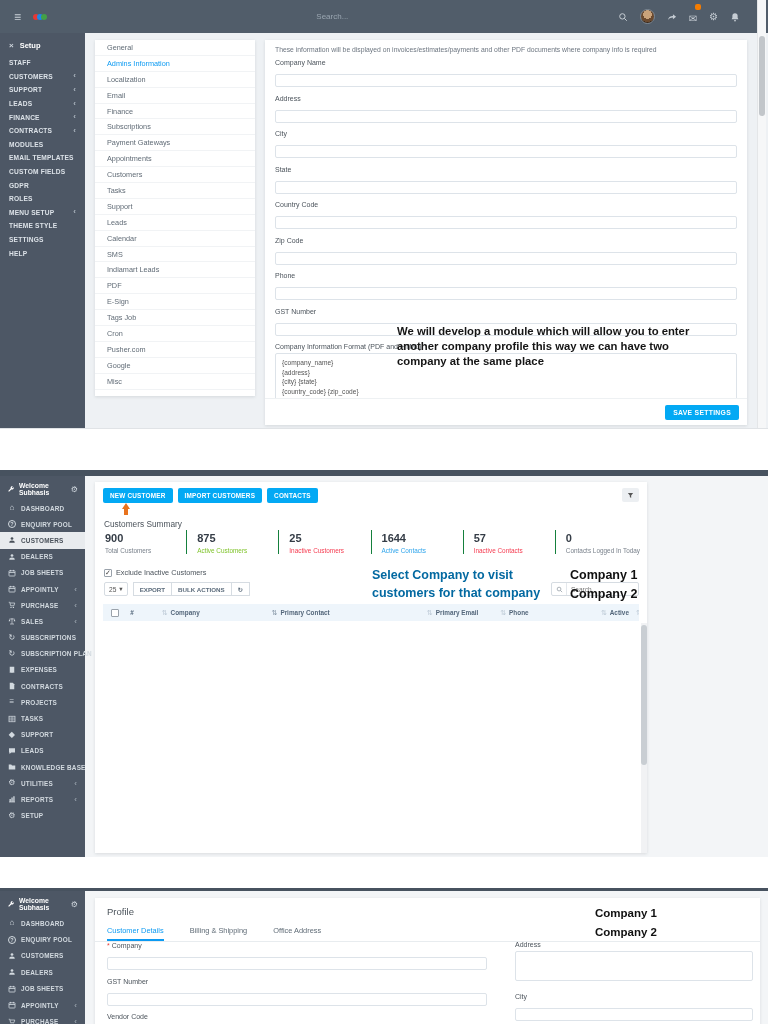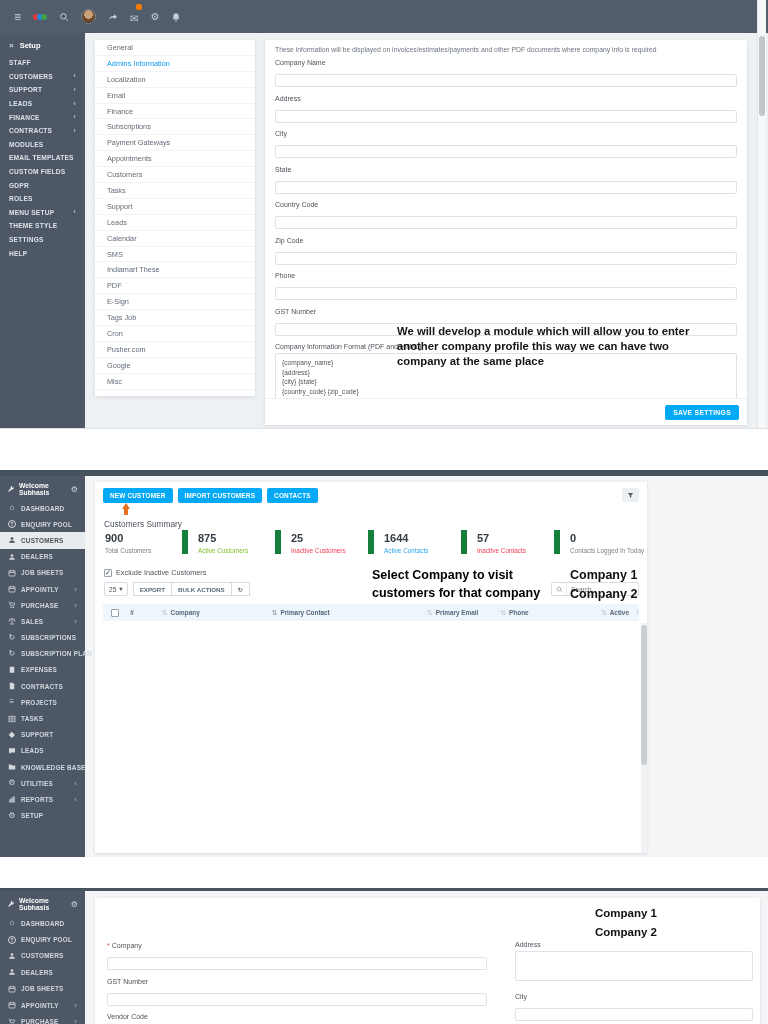--- a/index.html
+++ b/index.html
@@ -58,40 +58,40 @@
 .card2{position:absolute;left:95px;top:12px;width:552px;bottom:4px;background:#fff;box-shadow:0 1px 3px rgba(60,70,80,.14)}
 .bar{position:absolute;top:6px;left:8px;display:flex;gap:5px}
 .bbtn{background:#03a9f4;color:#fff;font-size:6.4px;font-weight:bold;padding:4px 7px;border-radius:2px;letter-spacing:.2px;border:none;font-family:inherit}
 .fbtn{position:absolute;top:6px;right:8px;width:17px;height:14px;background:#eceff2;border-radius:2px;display:flex;align-items:center;justify-content:center;color:#555}
 .fbtn svg{width:7px;height:7px}
 .arrow{position:absolute;top:21px;left:27px}
 .arrow .head{width:0;height:0;border-left:4.5px solid transparent;border-right:4.5px solid transparent;border-bottom:6px solid #e8731e}
 .arrow .stem{width:3.5px;height:6px;background:#e8731e;margin:0 auto}
 .sumt{position:absolute;top:37px;left:9px;font-size:8.3px;color:#4b535b}
 .stats{position:absolute;top:48px;left:0;right:0;display:flex}
-.stat{flex:1;padding:2px 0 0 10px;border-left:6px solid #15803d}
+.stat{flex:1;padding:2px 0 0 10px;border-left:1px solid #15803d}
 .stat:first-child{border-left:none}
 .stat .v{font-size:11px;font-weight:bold;color:#343c46}
 .stat .l{font-size:6.4px;margin-top:3px}
 .c-gray{color:#7a828c}.c-green{color:#7fc32a}.c-red{color:#f53b50}.c-blue{color:#2fa5ec}
 .excl{position:absolute;top:86px;left:9px;display:flex;align-items:center;gap:4px;font-size:7.3px;color:#4b535b}
 .cb{width:8px;height:8px;border:1px solid #9aa2ab;border-radius:1px;background:#fff;display:flex;align-items:center;justify-content:center;font-size:7px;line-height:1;color:#444;flex:none}
 .ctr{position:absolute;top:100px;left:9px;display:flex;align-items:stretch;height:14px}
 .sel{border:1px solid #d6dce2;border-radius:2px;background:#fff;display:flex;align-items:center;gap:3px;padding:0 4px;font-size:6.6px;color:#555;margin-right:5px}
 .gbtn{border:1px solid #d6dce2;background:#fff;font-size:6.2px;font-weight:bold;color:#5c6c7c;padding:0 6px;display:flex;align-items:center;font-family:inherit}
 .gbtn.n{border-left:none}
 .srch{position:absolute;top:100px;right:8px;width:88px;height:14px;border:1px solid #d6dce2;border-radius:2px;background:#fff;display:flex;align-items:center}
 .srch .mg{width:15px;height:100%;display:flex;align-items:center;justify-content:center;border-right:1px solid #e4e8ec;color:#8a939c}
 .srch .mg svg{width:7px;height:7px}
 .srch input{border:none;outline:none;flex:1;min-width:0;font-size:6.5px;padding:0 4px;color:#555;font-family:inherit;background:transparent}
 .thead{position:absolute;top:122px;left:8px;right:8px;height:17px;background:#eef5fb;display:flex;align-items:center;font-size:6.4px;font-weight:bold;color:#54677b}
 .th{display:flex;align-items:center;gap:3px;padding:0 3px;overflow:hidden;white-space:nowrap}
 .sorti{color:#bcc9d5;font-size:7px;font-weight:normal}
 .sorti.dk{color:#8595a5}
-.an2{position:absolute;top:84px;left:277px;width:178px;font-size:12.5px;line-height:18px;font-weight:bold;color:#000000}
+.an2{position:absolute;top:84px;left:277px;width:178px;font-size:12.5px;line-height:18px;font-weight:bold;color:#0369a1}
 .comp2{position:absolute;top:84px;left:475px;font-size:12.5px;line-height:18.5px;font-weight:bold;color:#101010}
 .scr2{position:absolute;top:141px;right:0;bottom:0;width:6px;background:#f1f2f4}
 .scr2 .thm{margin:2px 0 0 0;width:6px;height:140px;background:#c9ced3;border-radius:3px}
 
 #shot3{top:888px;height:136px;background:#f3f5f7}
 #shot3 .strip{height:3px}
 .sb3{position:absolute;top:3px;left:0;bottom:0;width:85px;background:#4d5765}
 .s3i{display:flex;align-items:center;gap:5px;padding:0 8px;height:16.4px;color:#d2d9df;font-size:6.4px;font-weight:bold;letter-spacing:.2px;white-space:nowrap}
 .s3i svg,.s3i .tic{width:8px;height:8px;flex:none;font-size:8px;line-height:8px;font-weight:normal;text-align:center}
 .s3i .ch{margin-left:auto;color:#aab4be;font-size:8px;font-weight:normal}
@@ -174,20 +174,21 @@
 </svg>
 
 <div class="shot" id="shot1">
   <div class="hdr">
     <span class="burger">≡</span>
     <span class="logo">
         <i></i>
         <i></i>
         <i></i>
       </span>
+    <div class="hsearch">Search...</div>
     <div class="hicons">
       <svg class="ic">
           <use href="#i-search"></use>
         </svg>
       <span class="avatar"></span>
       <svg class="ic">
           <use href="#i-share"></use>
         </svg>
       <span class="mailwrap"><span class="tg">✉</span><span class="badge"></span></span>
       <span class="tg">⚙</span>
@@ -245,21 +246,21 @@
     <div class="si">Finance</div>
     <div class="si">Subscriptions</div>
     <div class="si">Payment Gateways</div>
     <div class="si">Appointments</div>
     <div class="si">Customers</div>
     <div class="si">Tasks</div>
     <div class="si">Support</div>
     <div class="si">Leads</div>
     <div class="si">Calendar</div>
     <div class="si">SMS</div>
-    <div class="si">Indiamart These</div>
+    <div class="si">Indiamart Leads</div>
     <div class="si">PDF</div>
     <div class="si">E-Sign</div>
     <div class="si">Tags Job</div>
     <div class="si">Cron</div>
     <div class="si">Pusher.com</div>
     <div class="si">Google</div>
     <div class="si">Misc</div>
   </div>
 
   <div class="main">
@@ -563,20 +564,26 @@
     <div class="s3i">
         <svg class="ic">
           <use href="#i-cart"></use>
         </svg>
         <span>PURCHASE</span>
         <span class="ch">‹</span>
       </div>
   </div>
 
   <div class="card3">
+    <div class="pft">Profile</div>
+    <div class="tabs">
+      <div class="tab on">Customer Details</div>
+      <div class="tab">Billing &amp; Shipping</div>
+      <div class="tab">Office Address</div>
+    </div>
     <div class="comp3">
       <div>Company 1</div>
       <div>Company 2</div>
     </div>
     <div class="f3">
       <div class="fg"><div class="lb"><span class="req">*</span><span>Company</span></div><input class="inp" style=""></div>
       <div class="fg"><div class="lb">GST Number</div><input class="inp" style=""></div>
       <div class="fg">
           <div class="lb">Vendor Code</div>
         </div>

